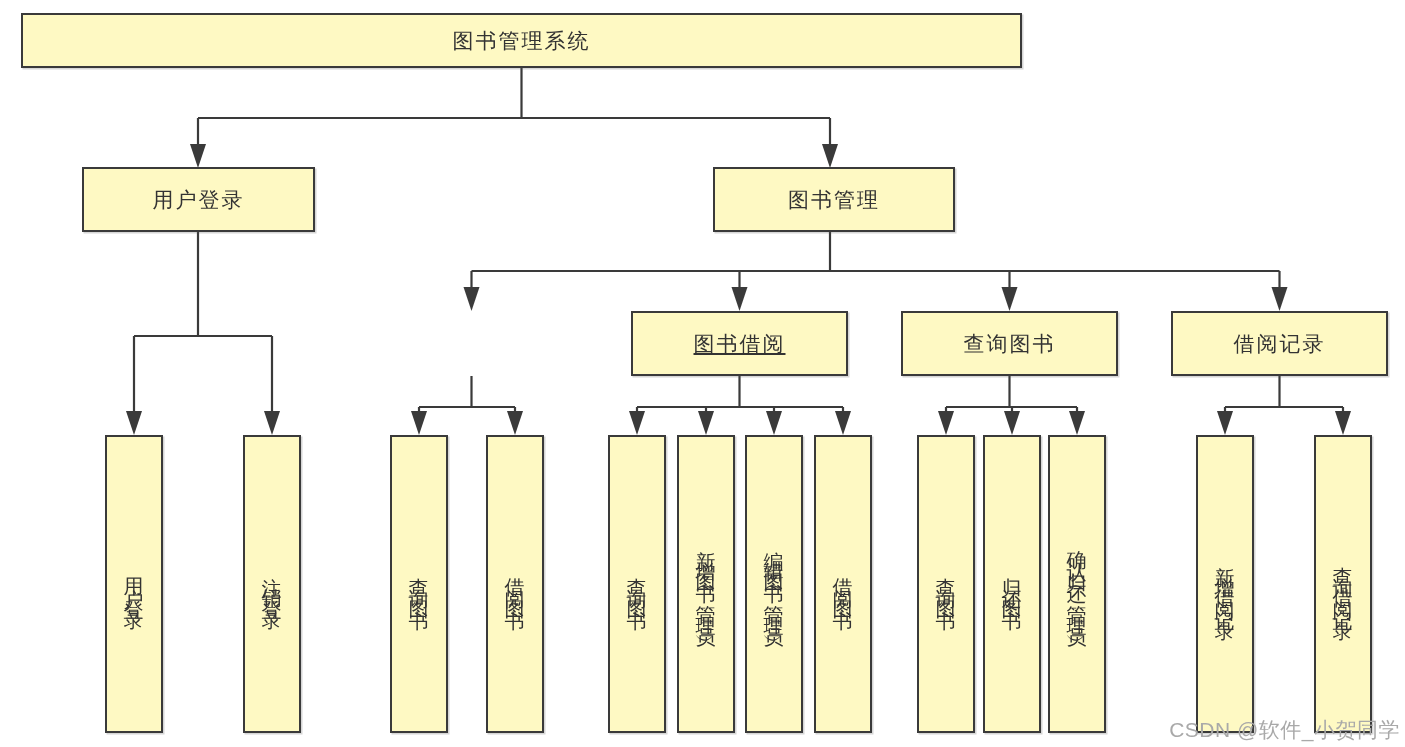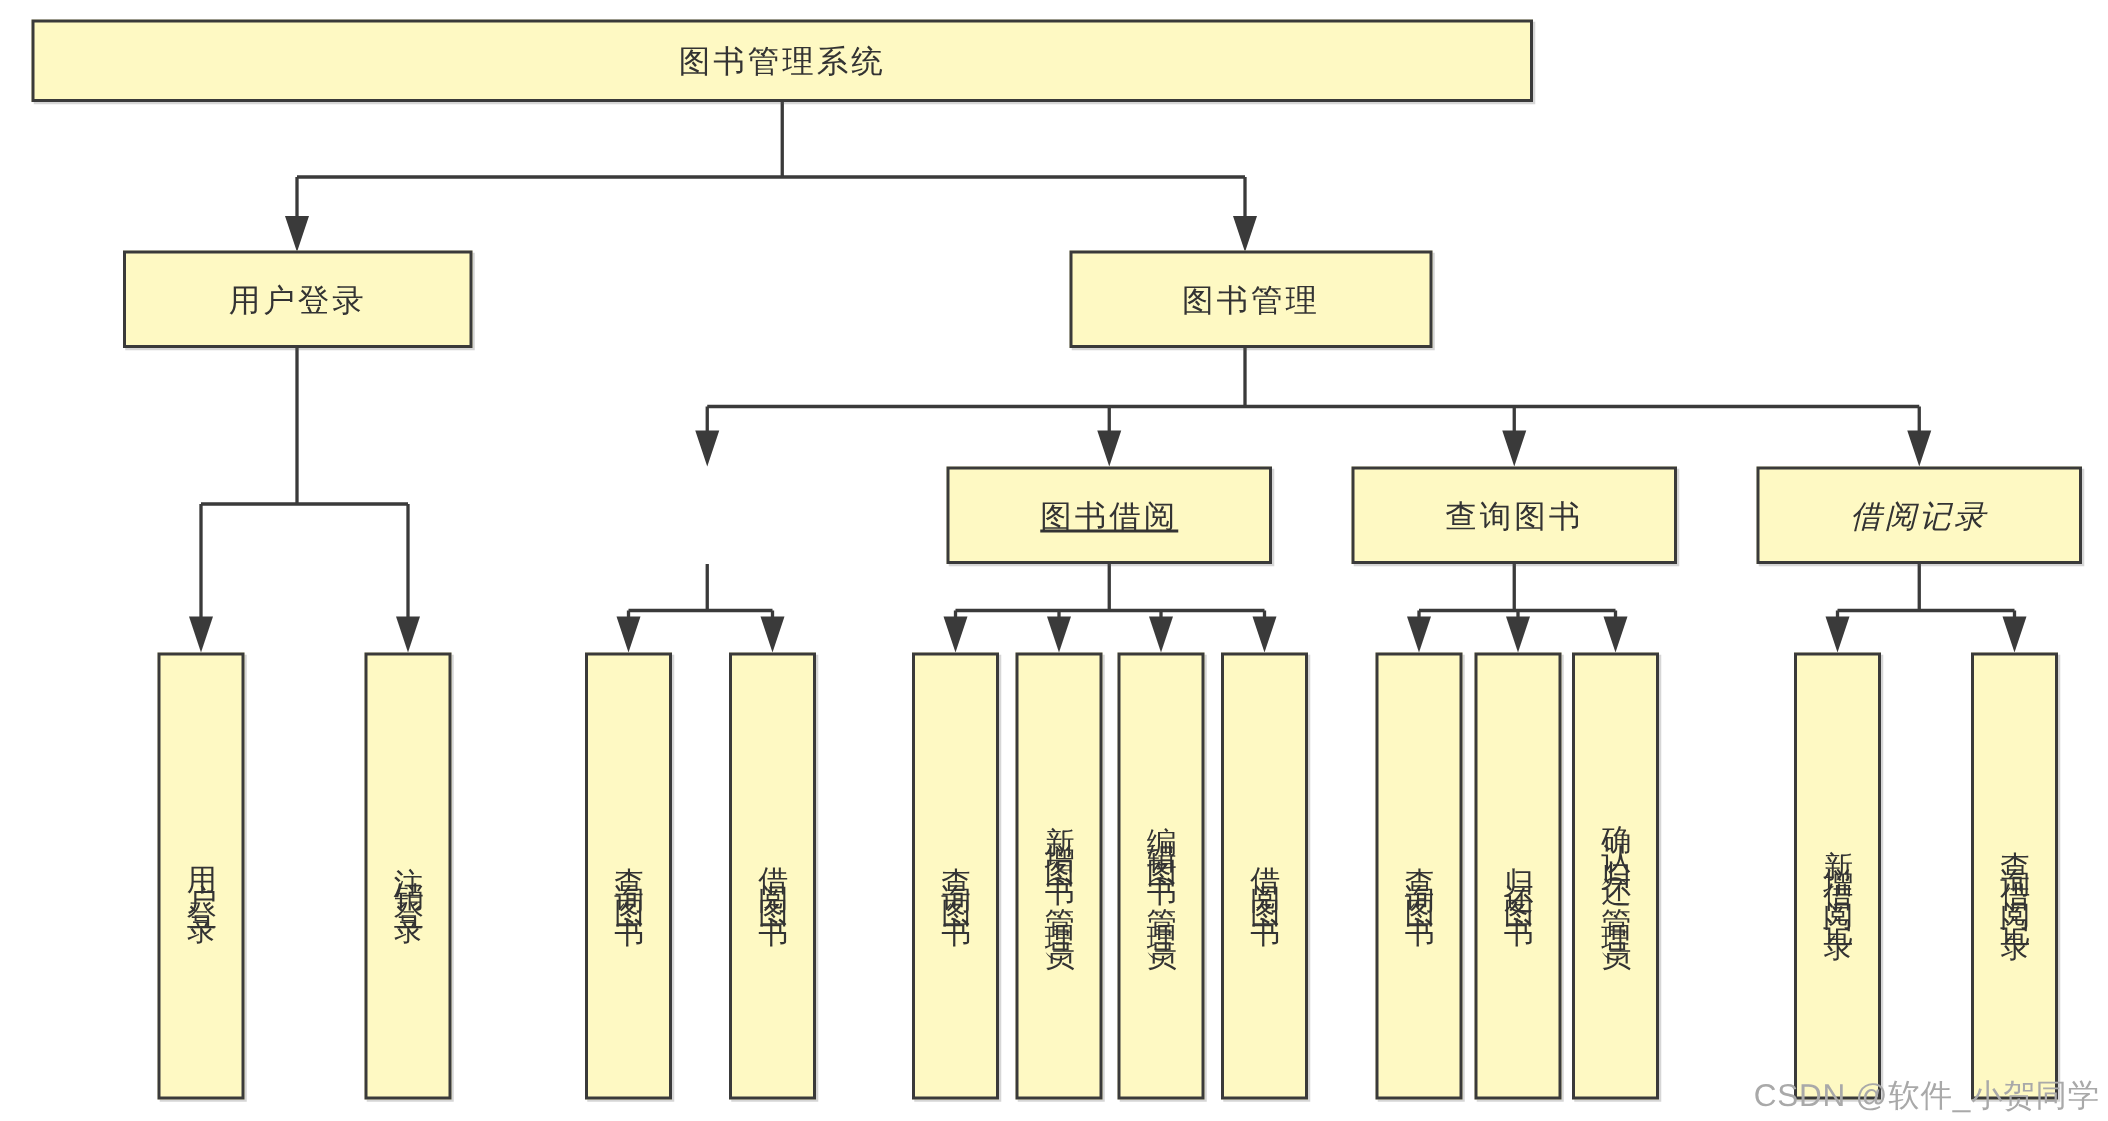--- a/index.html
+++ b/index.html
@@ -40,21 +40,21 @@
     white-space: nowrap;
   }
   
   #node-root        { left: 21px;   top: 13px;  width: 1001px; height: 55px; }
   #node-user-login  { left: 82px;   top: 167px; width: 233px;  height: 65px; }
   #node-book-mgmt   { left: 713px;  top: 167px; width: 242px;  height: 65px; }
   .l3               { top: 311px; width: 217px; height: 65px; }
   #node-new-book    { left: 363px; }
   #node-book-borrow { left: 631px; text-decoration: underline; }
   #node-cur-borrow  { left: 901px; }
-  #node-rec         { left: 1171px; font-style: italic; }
+  #node-rec         { left: 1171px; }
   .leaf             { top: 435px; width: 58px; height: 298px; }
   #leaf-login       { left: 105px; }
   #leaf-logout      { left: 243px; }
   #leaf-nb-query    { left: 390px; }
   #leaf-nb-borrow   { left: 486px; }
   #leaf-bb-query    { left: 608px; }
   #leaf-bb-add      { left: 677px; }
   #leaf-bb-edit     { left: 745px; }
   #leaf-bb-borrow   { left: 814px; }
   #leaf-cb-query    { left: 917px; }

